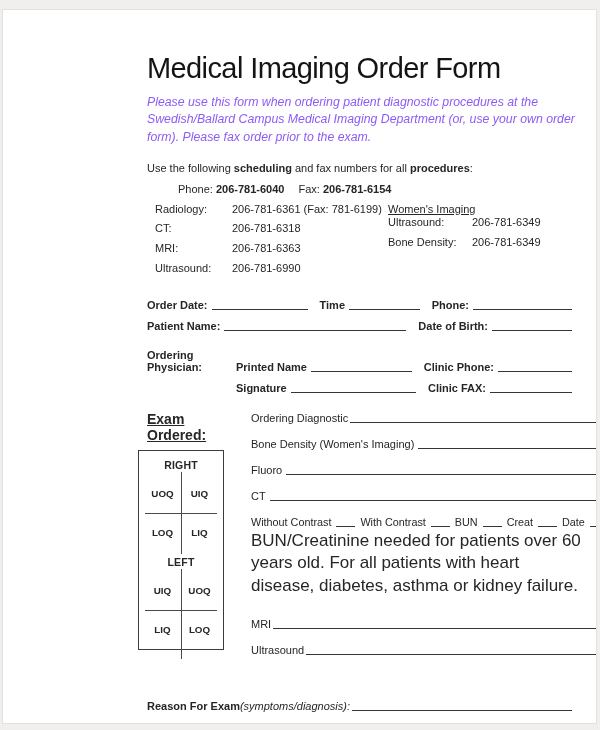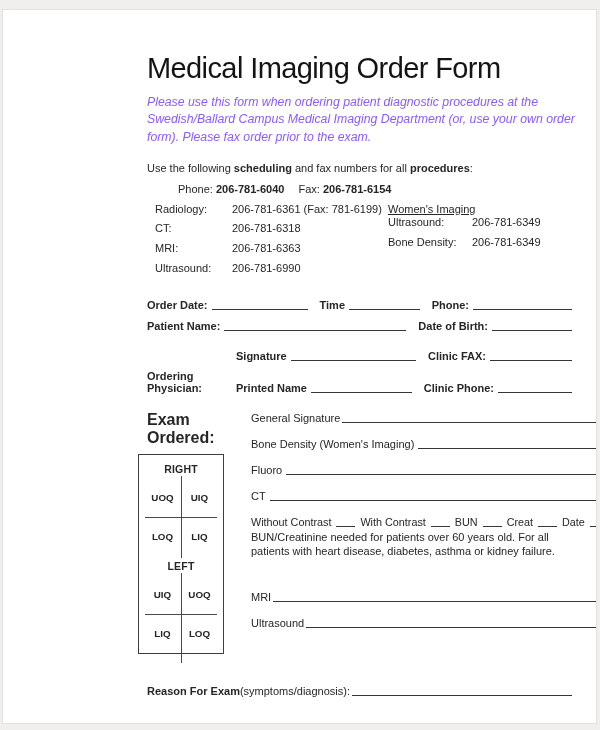--- a/index.html
+++ b/index.html
@@ -28,50 +28,50 @@
   .modal-left { width:233px; flex:none; }
   .modal-right { flex:1; }
   .mrow { display:flex; margin-bottom:6px; line-height:1.25; }
   .mrow .mlabel { width:77px; flex:none; }
   .modal-right .mrow .mlabel { width:84px; }
   .wih { text-decoration:underline; line-height:1.25; }
 
   .wline { display:inline-block; border-bottom:1.4px solid #353535; height:12px; }
   .grow { flex:1 1 auto; }
   .row { display:flex; align-items:flex-end; font-size:11px; font-weight:700; margin-bottom:8px; }
-  .row .nlabel { font-weight:400; }
+  .row .nlabel { font-weight:400;font-style:italic; }
   .row .wline { margin:0 0 1px 4px; }
   .gap10 { width:12px; flex:none; }
 
   .sec-order { margin-top:16px; }
   .sec-phys { margin-top:17px; }
   .phys-indent { width:89px; flex:none; }
 
   .exam { display:flex; margin-top:17px; }
   .exam-left { width:95px; flex:none; }
-  .exam-label { font-size:16px; font-weight:700; }
+  .exam-label { font-size:14px; font-weight:700;text-decoration:underline; }
   .quadbox {
     width:86px; height:200px; border:1.5px solid #3d3d3d;
     margin-top:7px; position:relative; left:-9px; padding:8px 5px 0;
   }
   .quad-head { text-align:center; font-weight:700; font-size:10.5px; letter-spacing:.2px; margin-bottom:3px; }
   .quad { position:relative; height:78px; margin-bottom:4px; }
   .quad .vline { position:absolute; left:50%; top:-2px; bottom:-2px; width:1.3px; background:#4a4a4a; }
   .quad.q2 .vline { bottom:-10px; }
   .quad .hline { position:absolute; top:50%; left:1px; right:1px; height:1.3px; background:#4a4a4a; }
   .quad .cells { position:absolute; left:0; top:0; right:0; bottom:0; display:grid; grid-template-columns:1fr 1fr; grid-template-rows:1fr 1fr; }
   .quad .cells span { display:flex; align-items:center; justify-content:center; font-weight:700; font-size:9.8px; }
 
   .exam-right { flex:1; margin-left:9px; padding-top:0; }
   .exam-right .row { margin-bottom:13px; }
   .contrast-row { display:flex; align-items:flex-end; font-size:10.8px; font-weight:400; white-space:nowrap; margin-bottom:2px; }
   .contrast-row .wline { margin:0 5px 1px 5px; }
   .blank-s { width:19px; flex:none; }
   .blank-d { width:57px; flex:none; }
-  .note { font-size:11px; line-height:1.32; margin-bottom:31px; width:330px; }
+  .note { font-size:17px; line-height:1.32; margin-bottom:20px; width:330px; }
 
   .sec-reason { margin-top:30px; }
 </style>
 </head>
 <body>
 
 <div class="canvas">
   <div class="page">
 
     <h1 class="title">Medical Imaging Order Form</h1>
@@ -129,34 +129,34 @@
         <span>Patient Name:</span>
           <span class="wline grow"></span>
           <span class="gap10"></span>
         <span>Date of Birth:</span>
           <span class="wline" style="width:80px"></span>
       </div>
     </div>
 
     <div class="sec-phys">
       <div class="row">
+        <span class="phys-indent">Ordering Physician:</span>
+        <span>Printed Name</span>
+          <span class="wline grow"></span>
+          <span class="gap10"></span>
+        <span>Clinic Phone:</span>
+          <span class="wline" style="width:74px"></span>
+      </div>
+      <div class="row">
         <span class="phys-indent"></span>
         <span>Signature</span>
           <span class="wline grow"></span>
           <span class="gap10"></span>
         <span>Clinic FAX:</span>
           <span class="wline" style="width:82px"></span>
-      </div>
-      <div class="row">
-        <span class="phys-indent">Ordering Physician:</span>
-        <span>Printed Name</span>
-          <span class="wline grow"></span>
-          <span class="gap10"></span>
-        <span>Clinic Phone:</span>
-          <span class="wline" style="width:74px"></span>
       </div>
     </div>
 
     <div class="exam">
       <div class="exam-left">
         <div class="exam-label">Exam Ordered:</div>
         <div class="quadbox">
           <div class="quad-head">RIGHT</div>
           <div class="quad">
             <div class="vline"></div>
@@ -177,21 +177,21 @@
               <span>UOQ</span>
               <span>LIQ</span>
               <span>LOQ</span>
             </div>
           </div>
         </div>
       </div>
 
       <div class="exam-right">
         <div class="row" style="font-weight:400">
-          <span>General Signature</span>
+          <span>Ordering Diagnostic</span>
             <span class="wline grow" style="margin-left:2px"></span>
         </div>
         <div class="row" style="font-weight:400">
           <span>Bone Density (Women's Imaging)</span>
             <span class="wline grow"></span>
         </div>
         <div class="row" style="font-weight:400">
           <span>Fluoro</span>
             <span class="wline grow"></span>
         </div>

